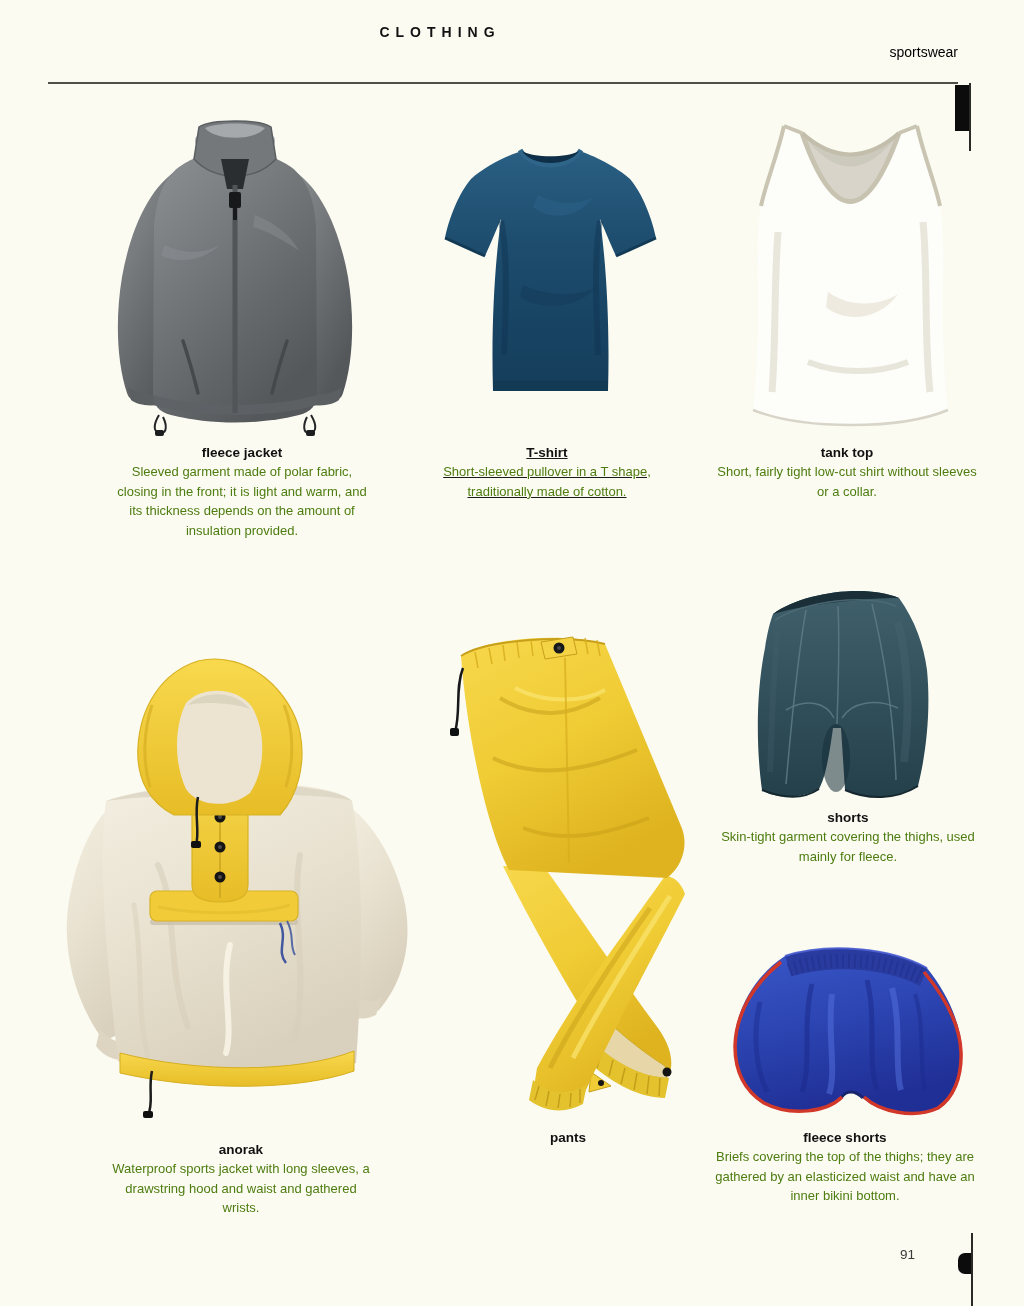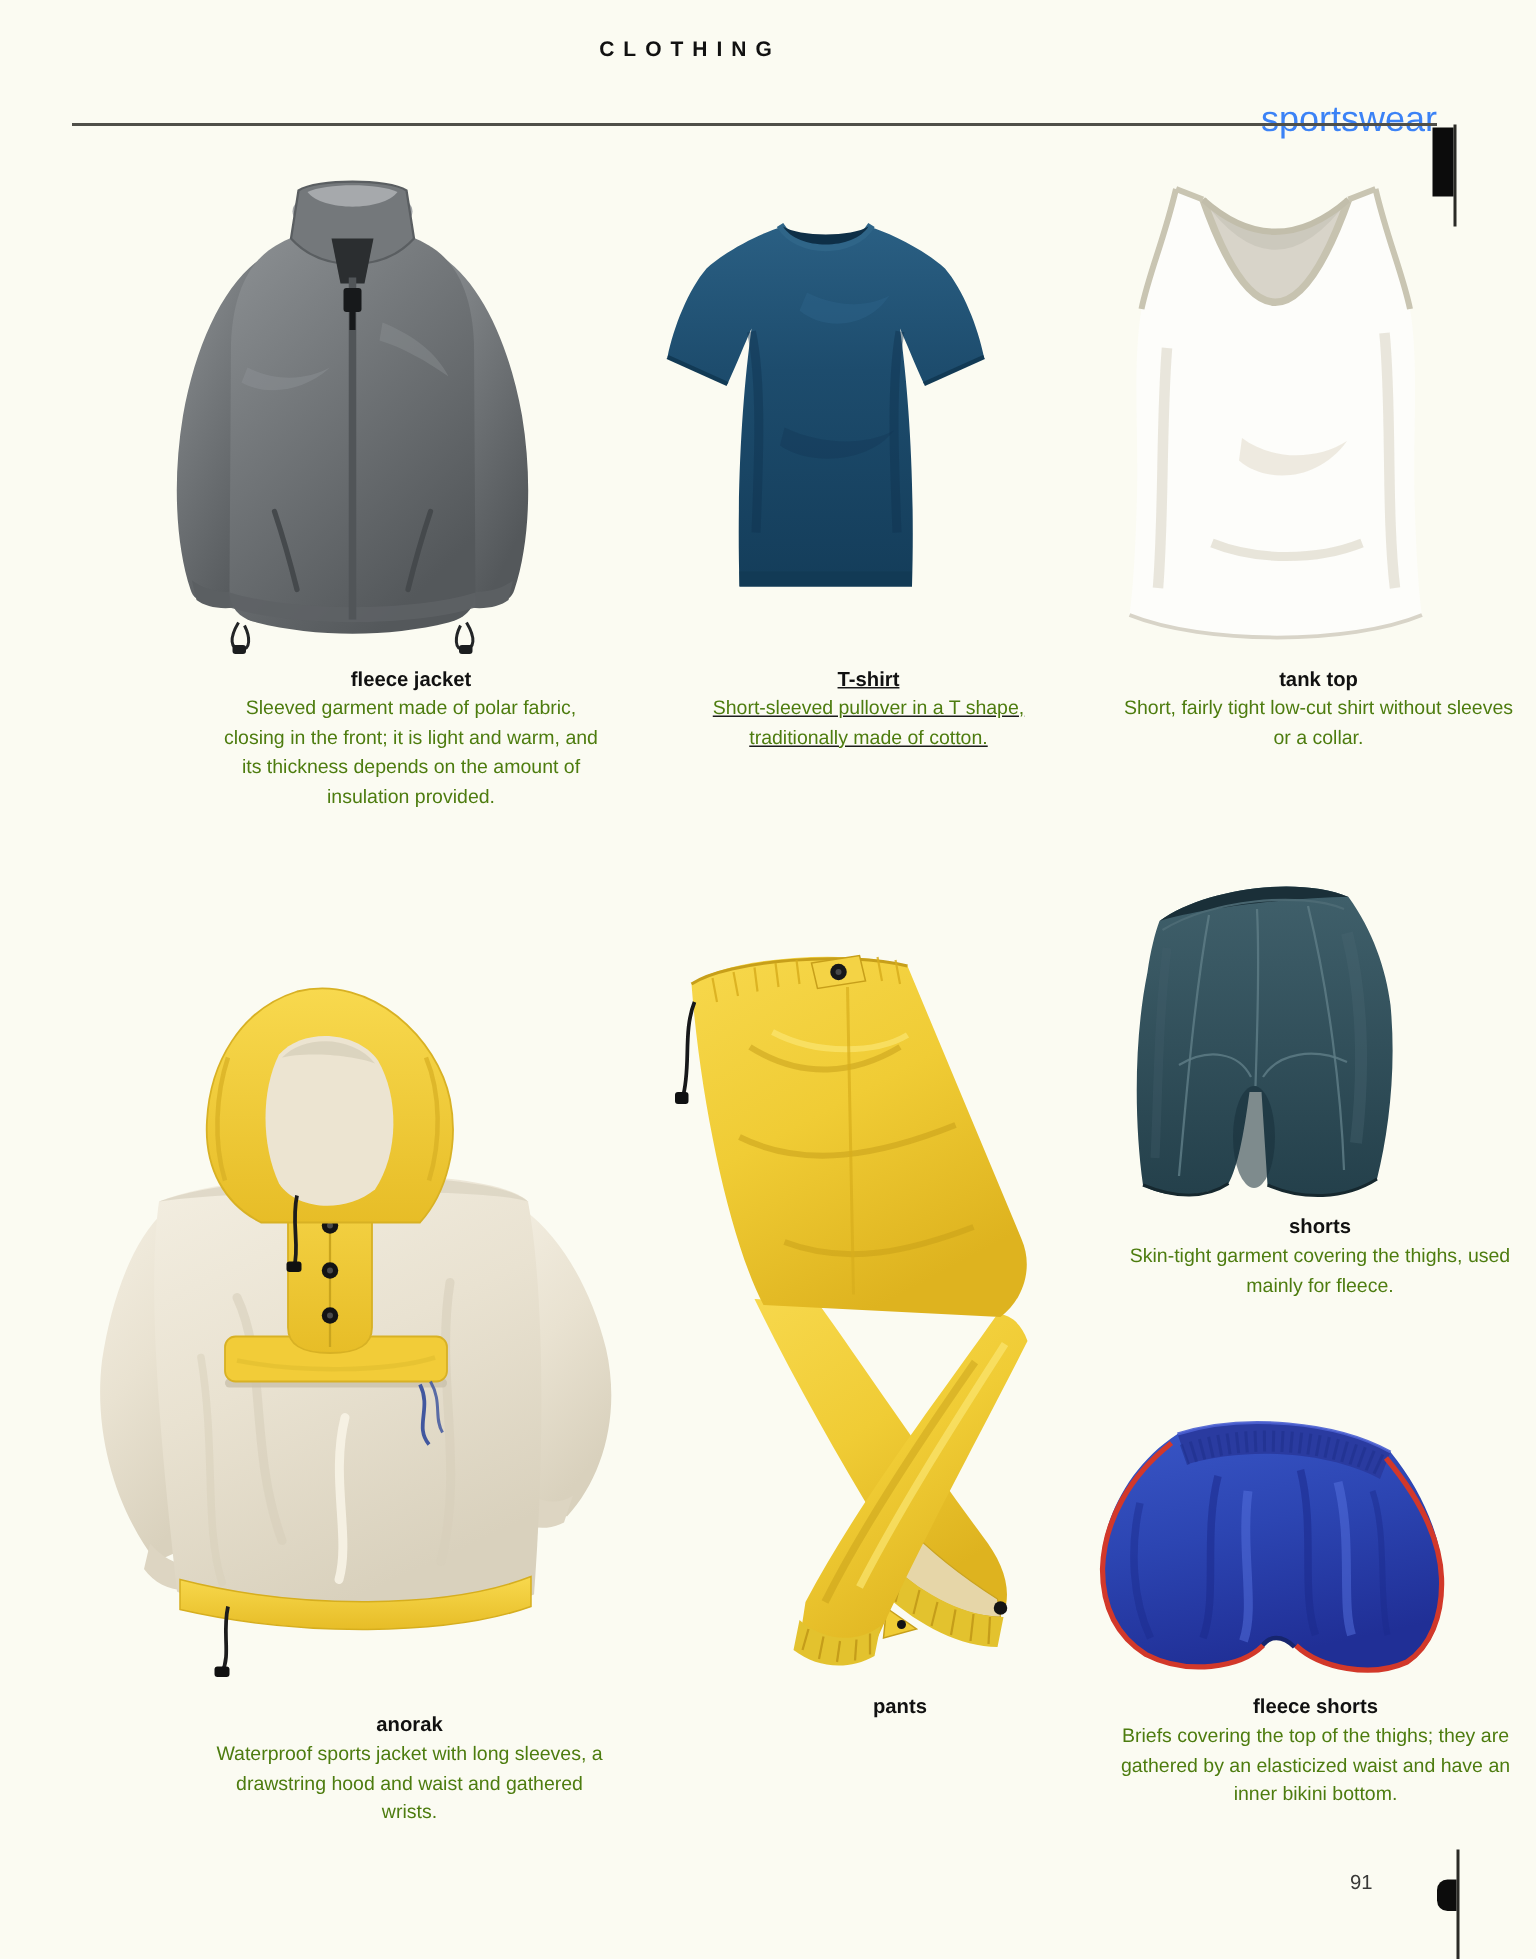--- a/index.html
+++ b/index.html
@@ -1,31 +1,31 @@
 <!DOCTYPE html>
 <html><head>
 <meta charset="utf-8">
 <style>
   html,body{margin:0;padding:0;}
   body{background:#e8e8e4;font-family:"Liberation Sans", sans-serif;}
   .page{position:relative;width:1024px;height:1306px;margin:0 auto;background:#fbfbf2;overflow:hidden;color:#1a1a1a;}
   
-  .hdr-title{position:absolute;top:24px;left:0;width:880px;text-align:center;font-size:14px;font-weight:700;letter-spacing:6px;color:#111;padding-left:20px;}
-  .hdr-section{position:absolute;top:66px;right:66px;font-size:24px;font-weight:400;color:#3b82f6;}
+  .hdr-title{position:absolute;top:24px;left:0;width:880px;text-align:center;font-size:14px;font-weight:700;letter-spacing:6px;color:#111;}
+  .hdr-section{position:absolute;top:44px;right:66px;font-size:14px;font-weight:400;color:#000000;}
   .hdr-rule{position:absolute;top:82px;left:48px;width:910px;height:2px;background:#4f4f49;}
   .edge-line-top{position:absolute;top:83px;left:969px;width:2px;height:68px;background:#2a2a26;}
   .tab-top{position:absolute;top:85px;left:955px;width:14px;height:46px;background:#0c0c0c;}
   
   .edge-line-bot{position:absolute;top:1233px;left:971px;width:2px;height:73px;background:#2a2a26;}
   .tab-bot{position:absolute;top:1253px;left:958px;width:13px;height:21px;background:#0c0c0c;border-radius:7px 0 0 7px;}
   .page-num{position:absolute;top:1247px;left:900px;width:52px;text-align:left;font-size:13.5px;color:#3a3a38;}
   
   figure{margin:0;padding:0;position:absolute;}
   .illu{position:absolute;}
-  .caption{position:absolute;width:264px;text-align:center;margin-left:32px;}
+  .caption{position:absolute;width:264px;text-align:center;}
   .cap-title{font-size:13.5px;font-weight:700;line-height:19px;color:#111;}
   .cap-desc{font-size:13px;line-height:19.5px;color:#4d7c0f;}
   
   .illu-fleece{left:95px;top:95px;}
   .illu-tshirt{left:428px;top:125px;}
   .illu-tank{left:738px;top:112px;}
   .illu-shorts{left:748px;top:562px;}
   .illu-anorak{left:48px;top:645px;}
   .illu-pants{left:445px;top:628px;}
   .illu-boxer{left:715px;top:922px;}

